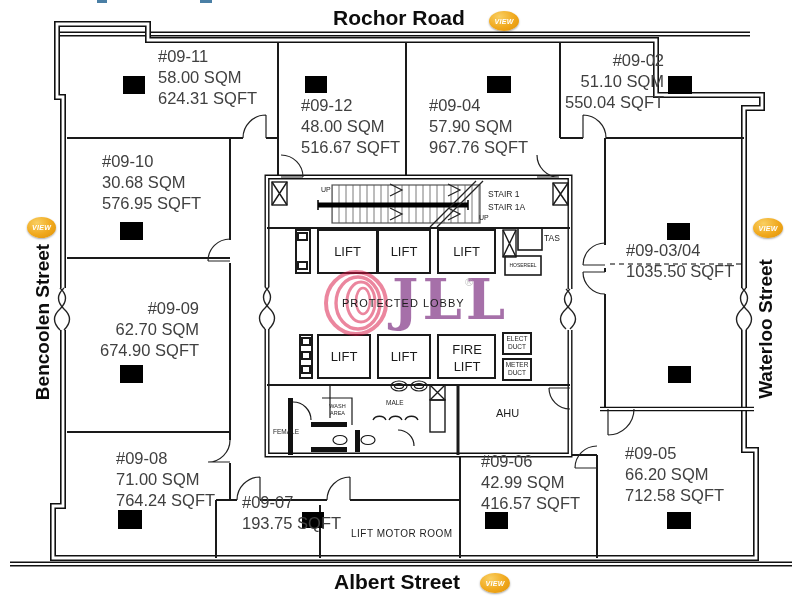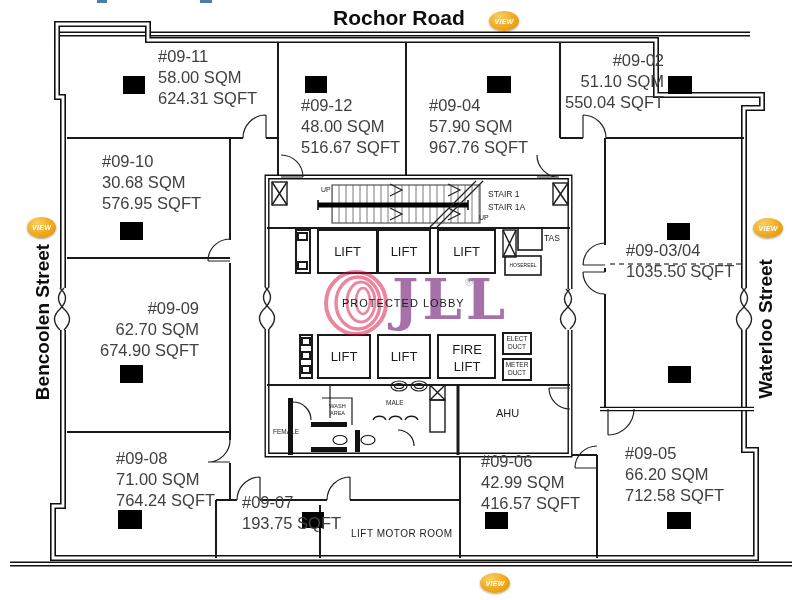--- a/index.html
+++ b/index.html
@@ -191,20 +191,21 @@
     <ellipse cx="356" cy="303" rx="30" ry="31" stroke-width="4"></ellipse>
     <ellipse cx="358" cy="303" rx="22" ry="26" stroke-width="3.4"></ellipse>
     <ellipse cx="361" cy="302" rx="14" ry="20" stroke-width="3"></ellipse>
     <ellipse cx="363" cy="301" rx="7" ry="13" stroke-width="2.6"></ellipse>
   </g>
 </svg>
 
   <div class="lbl street" style="left:333px;top:6px;">Rochor Road</div>
   <div class="view-badge" style="left:489px;top:11px;">VIEW</div>
 
+  <div class="lbl street" style="left:334px;top:570px;">Albert Street</div>
   <div class="view-badge" style="left:480px;top:573px;">VIEW</div>
 
   <div class="lbl street vstreet" style="left:-42px;top:311px;font-size:19px;">Bencoolen Street</div>
   <div class="view-badge" style="left:27px;top:217px;width:29px;height:21px;">VIEW</div>
 
   <div class="lbl street vstreet" style="left:681px;top:318px;font-size:19px;">Waterloo Street</div>
   <div class="view-badge" style="left:753px;top:218px;">VIEW</div>
 
   <div class="lbl unit" style="left:158px;top:46px;">
     <span>#09-11</span>

